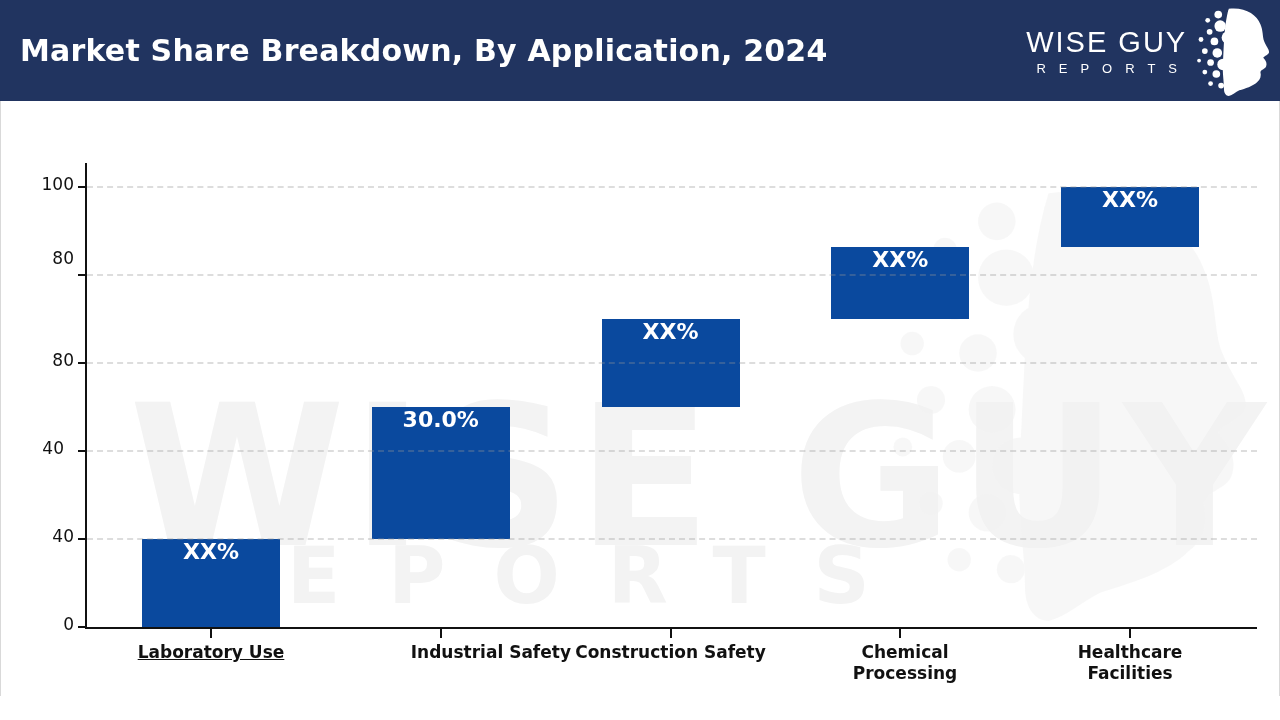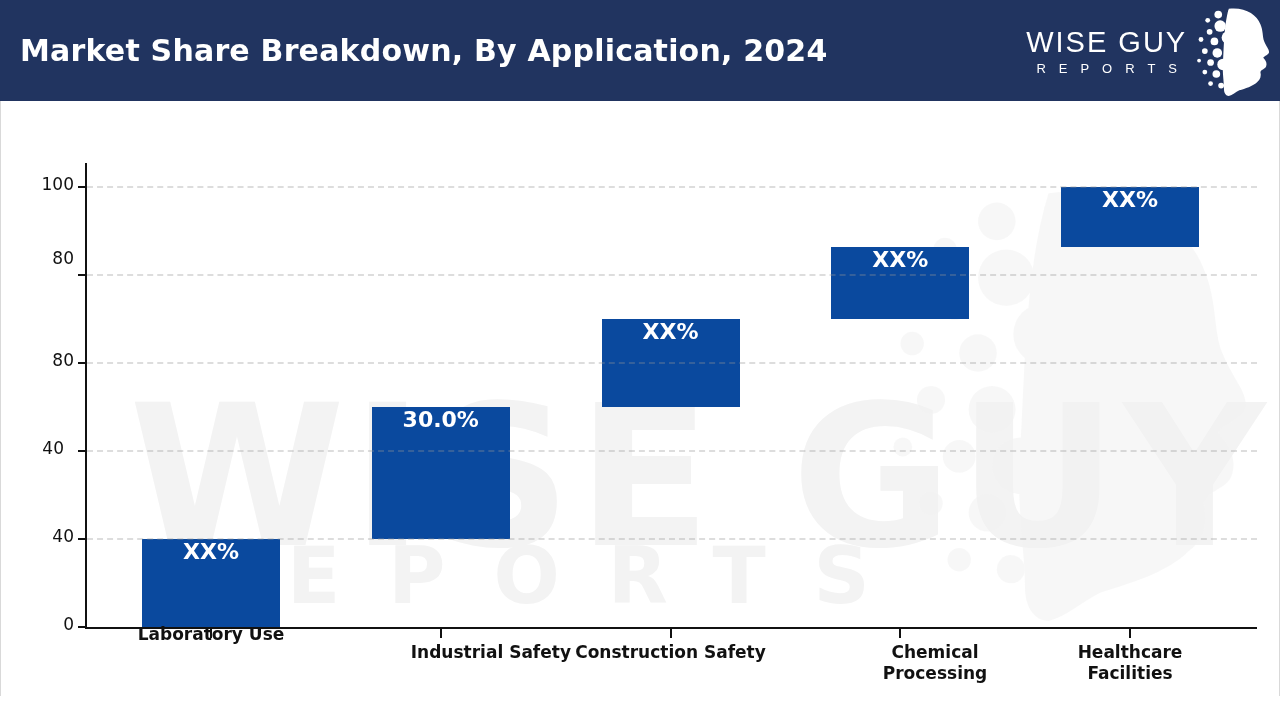--- a/index.html
+++ b/index.html
@@ -143,27 +143,27 @@
       <div class="gridline" style="left: 87px; width: 1170px; top: 362px;"></div>
       <div class="tick" style="left: 78px; top: 362px; width: 9px; height: 2px;"></div>
       <div class="ytick-label" style="left: 14px; top: 350px;">80</div>
       <div class="gridline" style="left: 87px; width: 1170px; top: 274px;"></div>
       <div class="tick" style="left: 78px; top: 274px; width: 9px; height: 2px;"></div>
       <div class="ytick-label" style="left: 14px; top: 248px;">80</div>
       <div class="gridline" style="left: 87px; width: 1170px; top: 186px;"></div>
       <div class="tick" style="left: 78px; top: 186px; width: 9px; height: 2px;"></div>
       <div class="ytick-label" style="left: 14px; top: 174px;">100</div>
       <div class="tick" style="left: 210px; top: 629px; width: 2px; height: 9px;"></div>
-      <div class="xtick-label" style="left: 95px; top: 624px;">Laboratory Use</div>
+      <div class="xtick-label" style="left: 95px; top: 642px; text-decoration: underline;">Laboratory Use</div>
       <div class="tick" style="left: 439.75px; top: 629px; width: 2px; height: 9px;"></div>
       <div class="xtick-label" style="left: 339px; top: 642px; text-align: right;">Industrial Safety</div>
       <div class="tick" style="left: 669.5px; top: 629px; width: 2px; height: 9px;"></div>
       <div class="xtick-label" style="left: 554.5px; top: 642px;">Construction Safety</div>
       <div class="tick" style="left: 899.25px; top: 629px; width: 2px; height: 9px;"></div>
-      <div class="xtick-label" style="left: 819px; top: 642px;">Chemical
+      <div class="xtick-label" style="left: 789px; top: 642px;">Chemical
 Processing</div>
       <div class="tick" style="left: 1129px; top: 629px; width: 2px; height: 9px;"></div>
       <div class="xtick-label" style="left: 1014px; top: 642px;">Healthcare
 Facilities</div>
       <div class="spine" style="left: 85px; top: 163px; width: 2px; height: 466px;"></div>
       <div class="spine" style="left: 85px; top: 627px; width: 1172px; height: 2px;"></div>
     </div>
 </div>
 
 </body></html>

